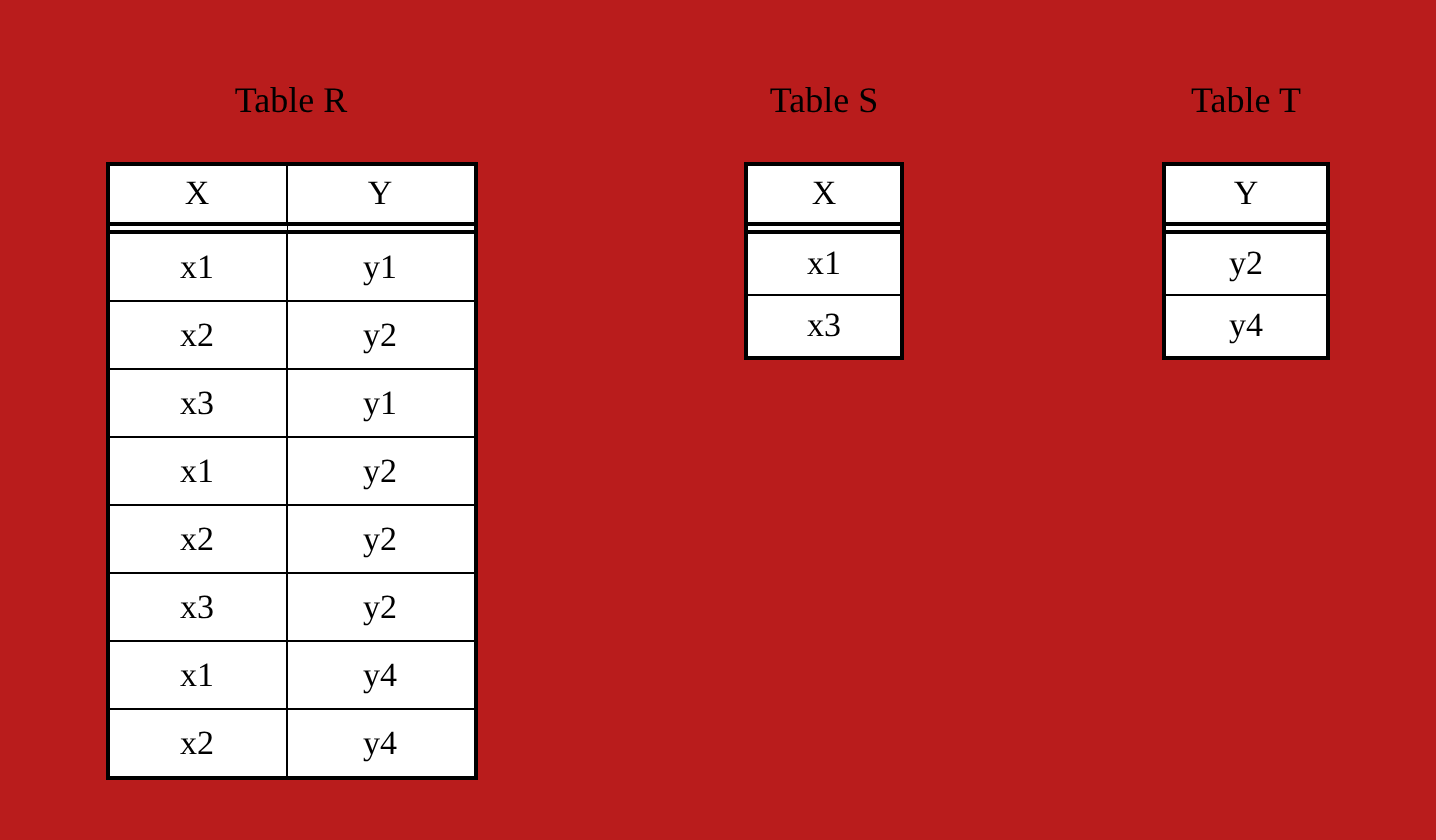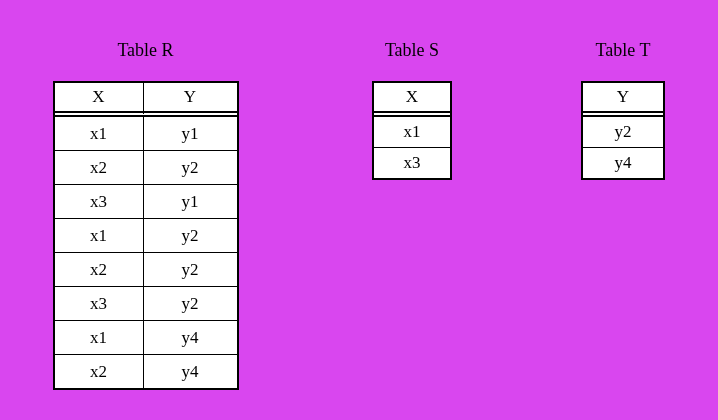--- a/index.html
+++ b/index.html
@@ -6,21 +6,21 @@
     margin: 0;
     padding: 0;
     background: #ffffff;
     font-family: "Liberation Serif", serif;
     color: #000000;
   }
   .canvas {
     position: relative;
     width: 718px;
     height: 420px;
-    background: #d946ef;
+    background: #b91c1c;
     overflow: hidden;
   }
   .table-group {
     position: absolute;
     top: 40px;
   }
   .table-title {
     text-align: center;
     font-size: 18px;
     line-height: 20px;

